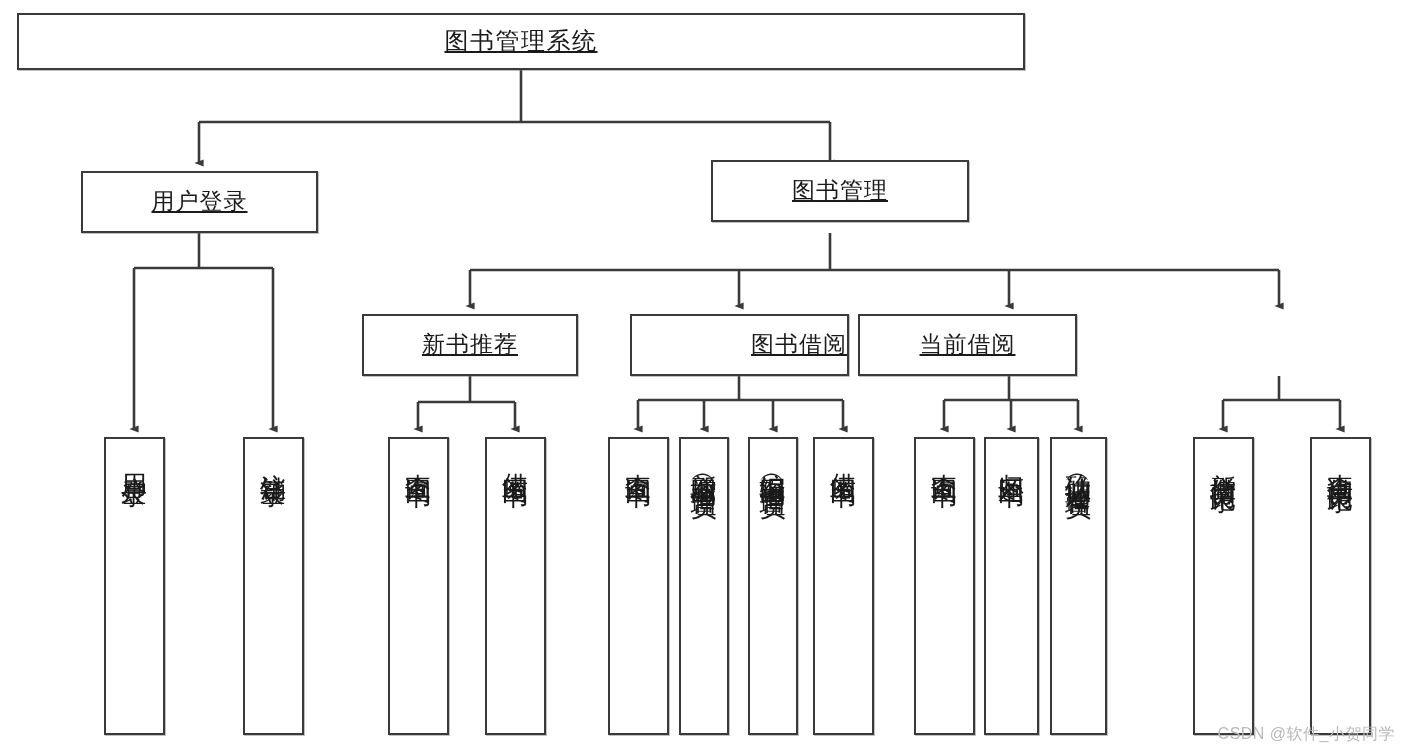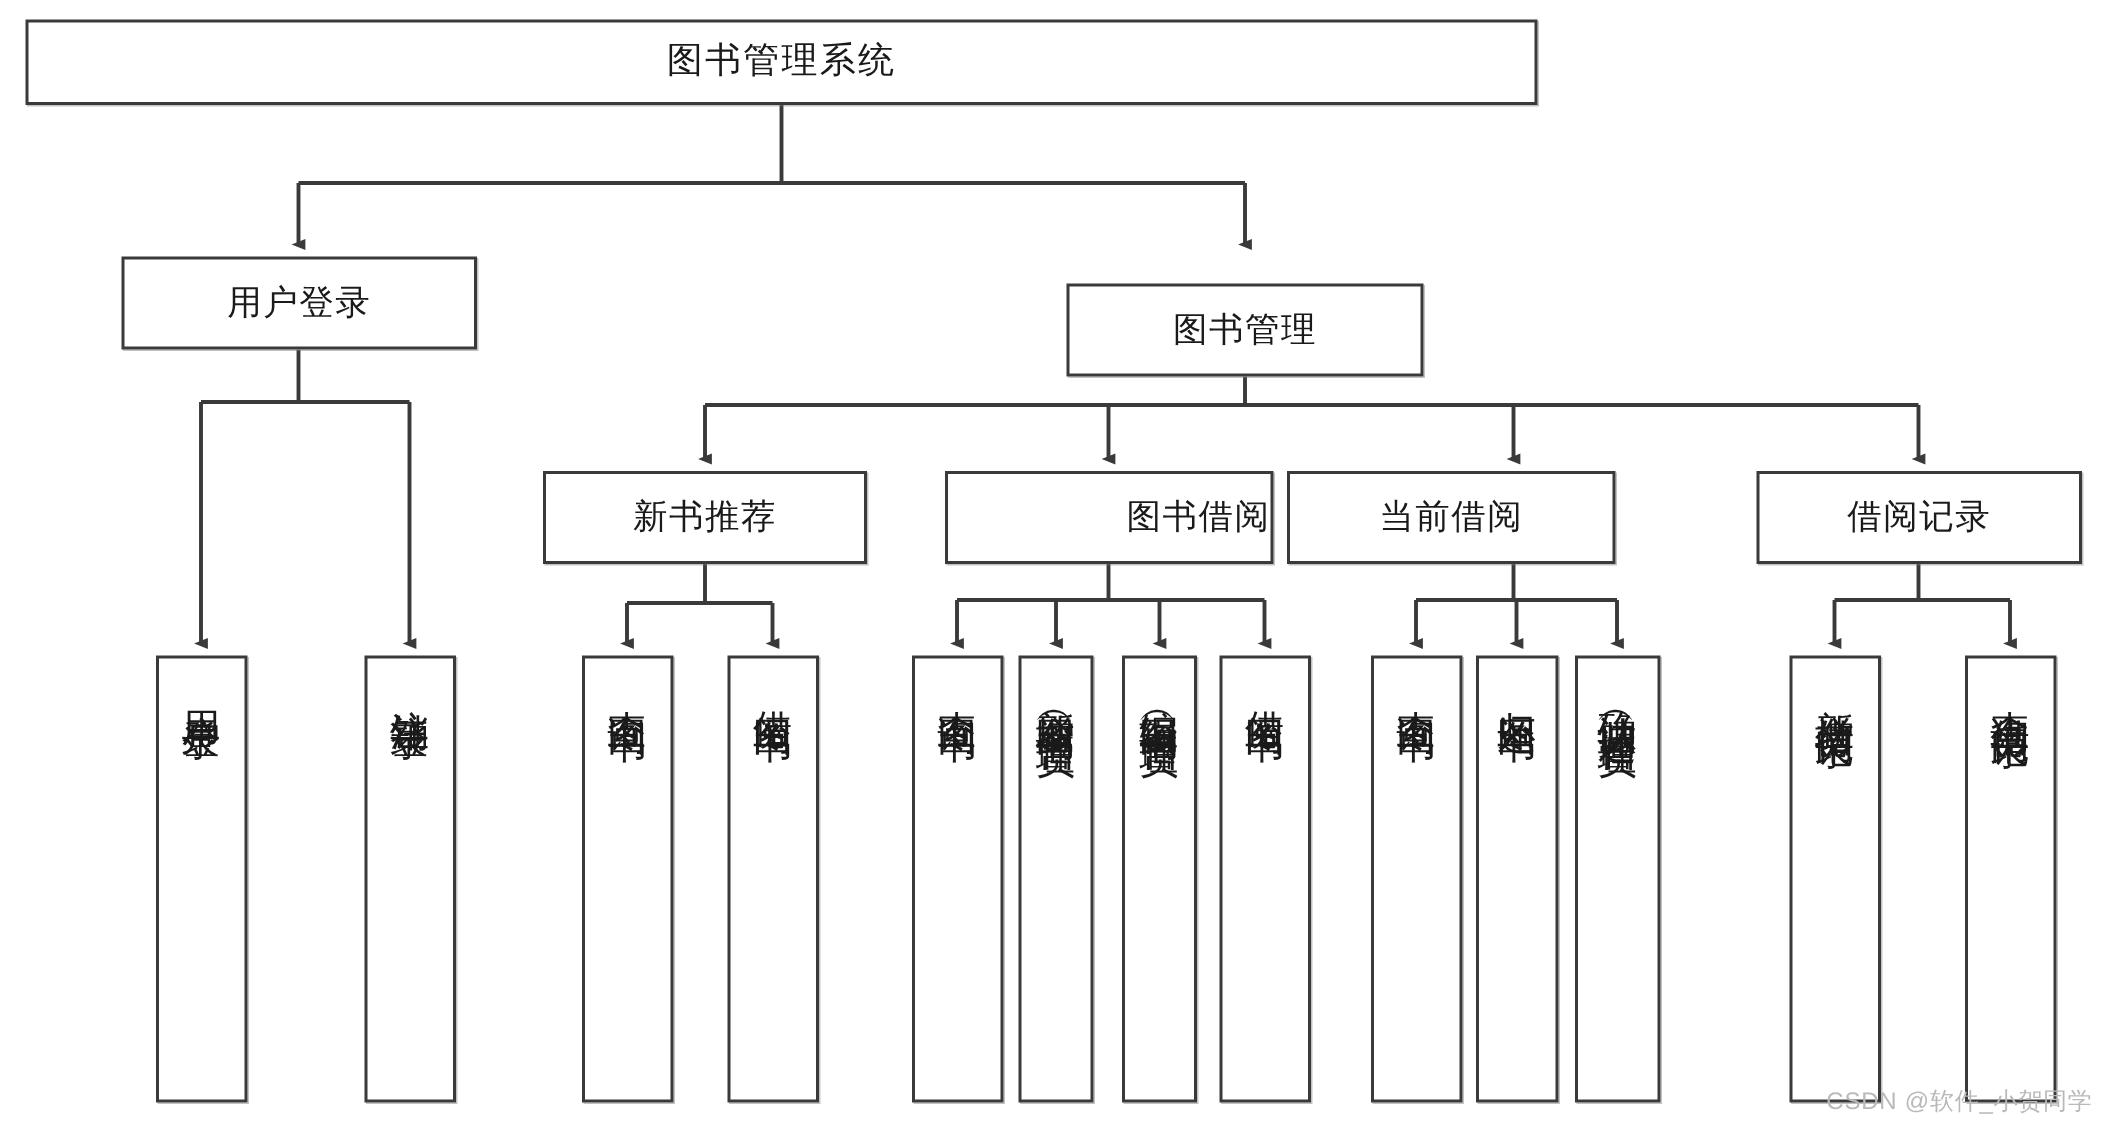--- a/index.html
+++ b/index.html
@@ -41,20 +41,21 @@
     box-shadow: 1px 1px 0 rgba(120,120,120,0.45);
   }
   .node-label {
     display: block;
     line-height: 1.28;
   }
   .node.horizontal .node-label {
     font-size: 23px;
     letter-spacing: 1px;
     white-space: nowrap;
+    text-decoration: underline;
   }
   .node.root .node-label {
     font-size: 24px;
     letter-spacing: 1.5px;
   }
   .node.vertical {
     align-items: flex-start;
     justify-content: center;
     padding-top: 14px;
   }
@@ -136,36 +137,33 @@
     </g>
   </svg>
 
   <div class="node root horizontal" style="left:17px; top:13px; width:1008px; height:57px;">
     <span class="node-label">图书管理系统</span>
   </div>
 
   <div class="node horizontal" style="left:81px; top:171px; width:237px; height:62px;">
     <span class="node-label">用户登录</span>
   </div>
-  <div class="node horizontal" style="left:711px; top:189px; width:238px; height:62px;">
+  <div class="node horizontal" style="left:711px; top:160px; width:258px; height:62px;">
     <span class="node-label">图书管理</span>
   </div>
 
   <div class="node horizontal" style="left:362px; top:314px; width:216px; height:62px;justify-content:center;">
     <span class="node-label">新书推荐</span>
   </div>
   <div class="node horizontal" style="left:630px; top:314px; width:219px; height:62px;justify-content:flex-end;">
     <span class="node-label">图书借阅</span>
   </div>
   <div class="node horizontal" style="left:858px; top:314px; width:219px; height:62px;">
     <span class="node-label">当前借阅</span>
   </div>
-  <div class="node horizontal" style="left:1171px; top:314px; width:217px; height:62px;">
-    <span class="node-label">借阅记录</span>
-  </div>
 
   <div class="node vertical" style="left:104px; top:437px; width:61px; height:298px;">
     <span class="node-label">用户登录</span>
   </div>
   <div class="node vertical" style="left:243px; top:437px; width:61px; height:298px;">
     <span class="node-label">注销登录</span>
   </div>
 
   <div class="node vertical" style="left:388px; top:437px; width:61px; height:298px;">
     <span class="node-label">查询图书</span>

